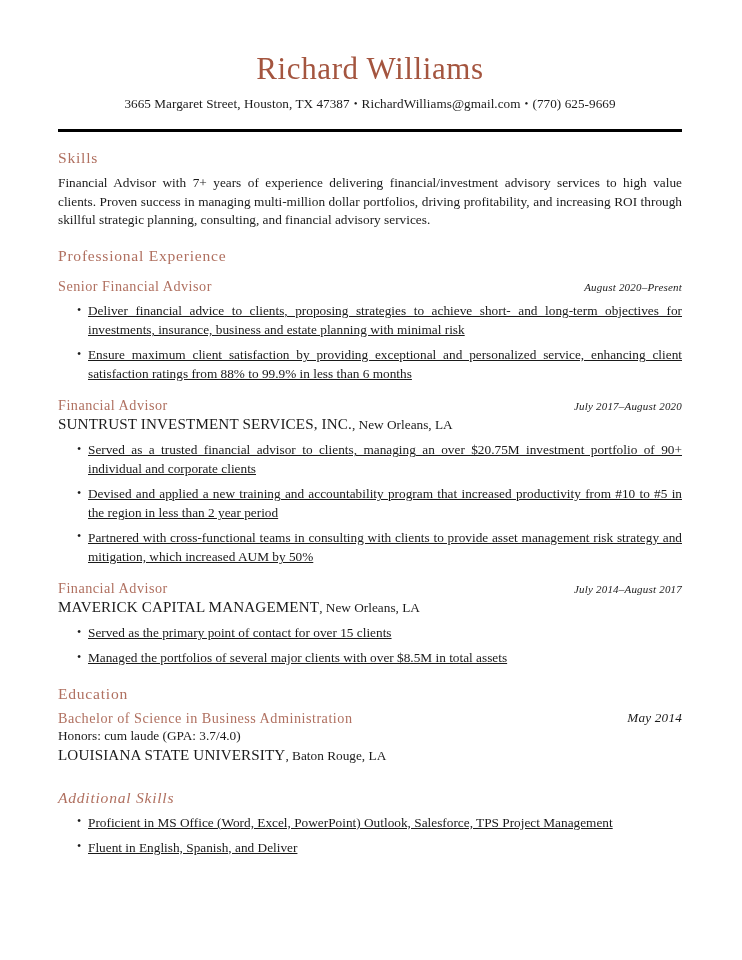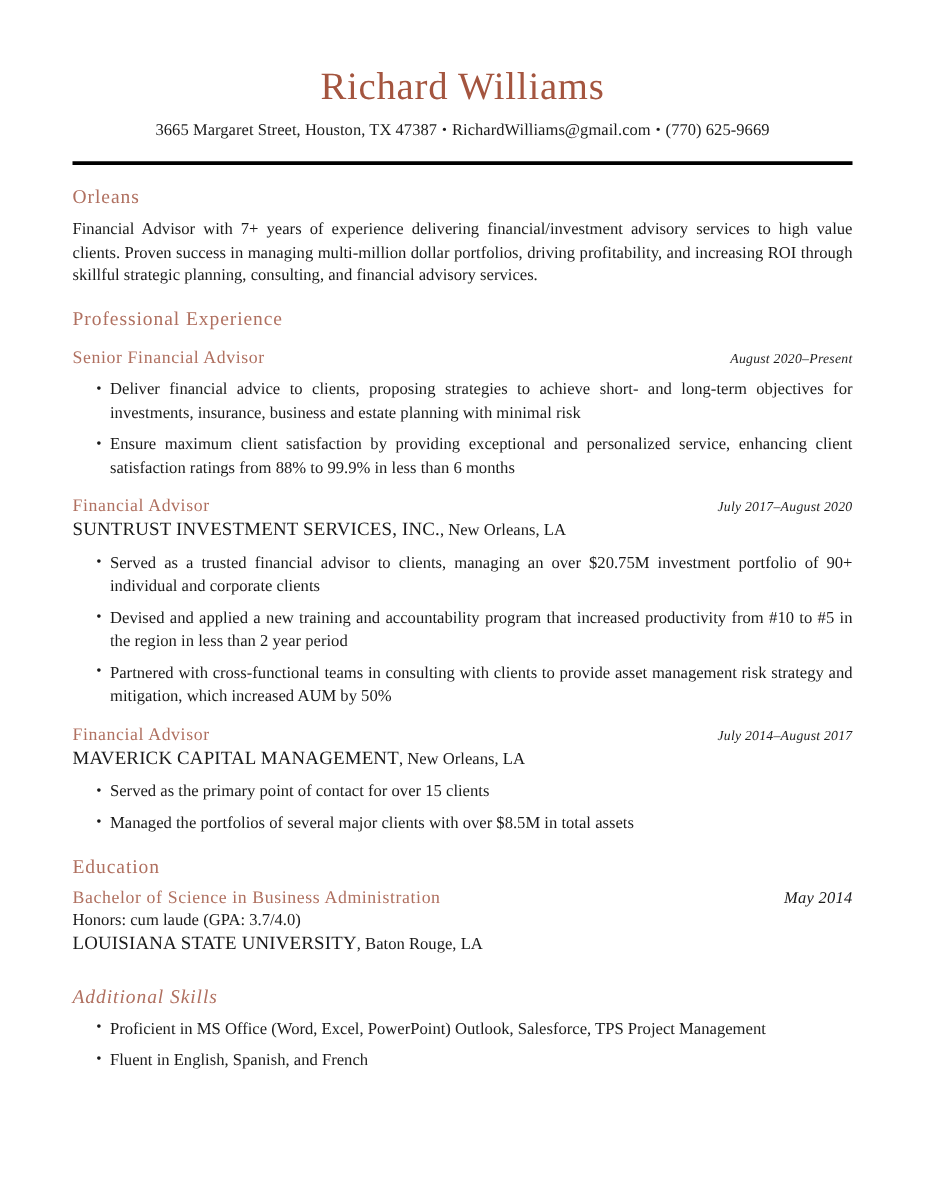--- a/index.html
+++ b/index.html
@@ -105,20 +105,21 @@
     margin: 7px 0 0 0;
     padding: 0;
   }
   ul.bullets > li {
     position: relative;
     padding-left: 30px;
     font-size: 13.3px;
     line-height: 1.42;
     text-align: justify;
     margin-bottom: 6px;
+    text-decoration: underline;
   }
   ul.bullets > li:last-child { margin-bottom: 0; }
   ul.bullets > li::before {
     content: "\2022";
     position: absolute;
     left: 19px;
     top: -0.5px;
     font-size: 12px;
     color: #1a1a1a;
   }
@@ -157,21 +158,21 @@
   <div class="content">
 
     <h1 class="name">Richard Williams</h1>
 
     <div class="contact">
       <span>3665 Margaret Street, Houston, TX 47387</span><span class="sep">•</span><span>RichardWilliams@gmail.com</span><span class="sep">•</span><span>(770) 625-9669</span>
     </div>
 
     <div class="rule"></div>
 
-    <h2 class="section-title">Orleans</h2>
+    <h2 class="section-title">Skills</h2>
     <p class="summary">Financial Advisor with 7+ years of experience delivering financial/investment advisory services to high value clients. Proven success in managing multi-million dollar portfolios, driving profitability, and increasing ROI through skillful strategic planning, consulting, and financial advisory services.</p>
 
     <h2 class="section-title">Professional Experience</h2>
 
     <div class="job">
       <div class="job-head">
         <span class="job-title">Senior Financial Advisor</span>
         <span class="job-date">August 2020–Present</span>
       </div>
       <ul class="bullets">
@@ -211,17 +212,17 @@
         <span class="edu-degree">Bachelor of Science in Business Administration</span>
         <span class="edu-date">May 2014</span>
       </div>
       <div class="edu-line">Honors: cum laude (GPA: 3.7/4.0)</div>
       <div class="edu-line"><span class="org">LOUISIANA STATE UNIVERSITY</span><span>, Baton Rouge, LA</span></div>
     </div>
 
     <h2 class="section-title tight">Additional Skills</h2>
     <ul class="bullets">
       <li>Proficient in MS Office (Word, Excel, PowerPoint) Outlook, Salesforce, TPS Project Management</li>
-      <li>Fluent in English, Spanish, and French</li>
+      <li>Fluent in English, Spanish, and Deliver</li>
     </ul>
 
   </div>
 </div>
 
 </body></html>

